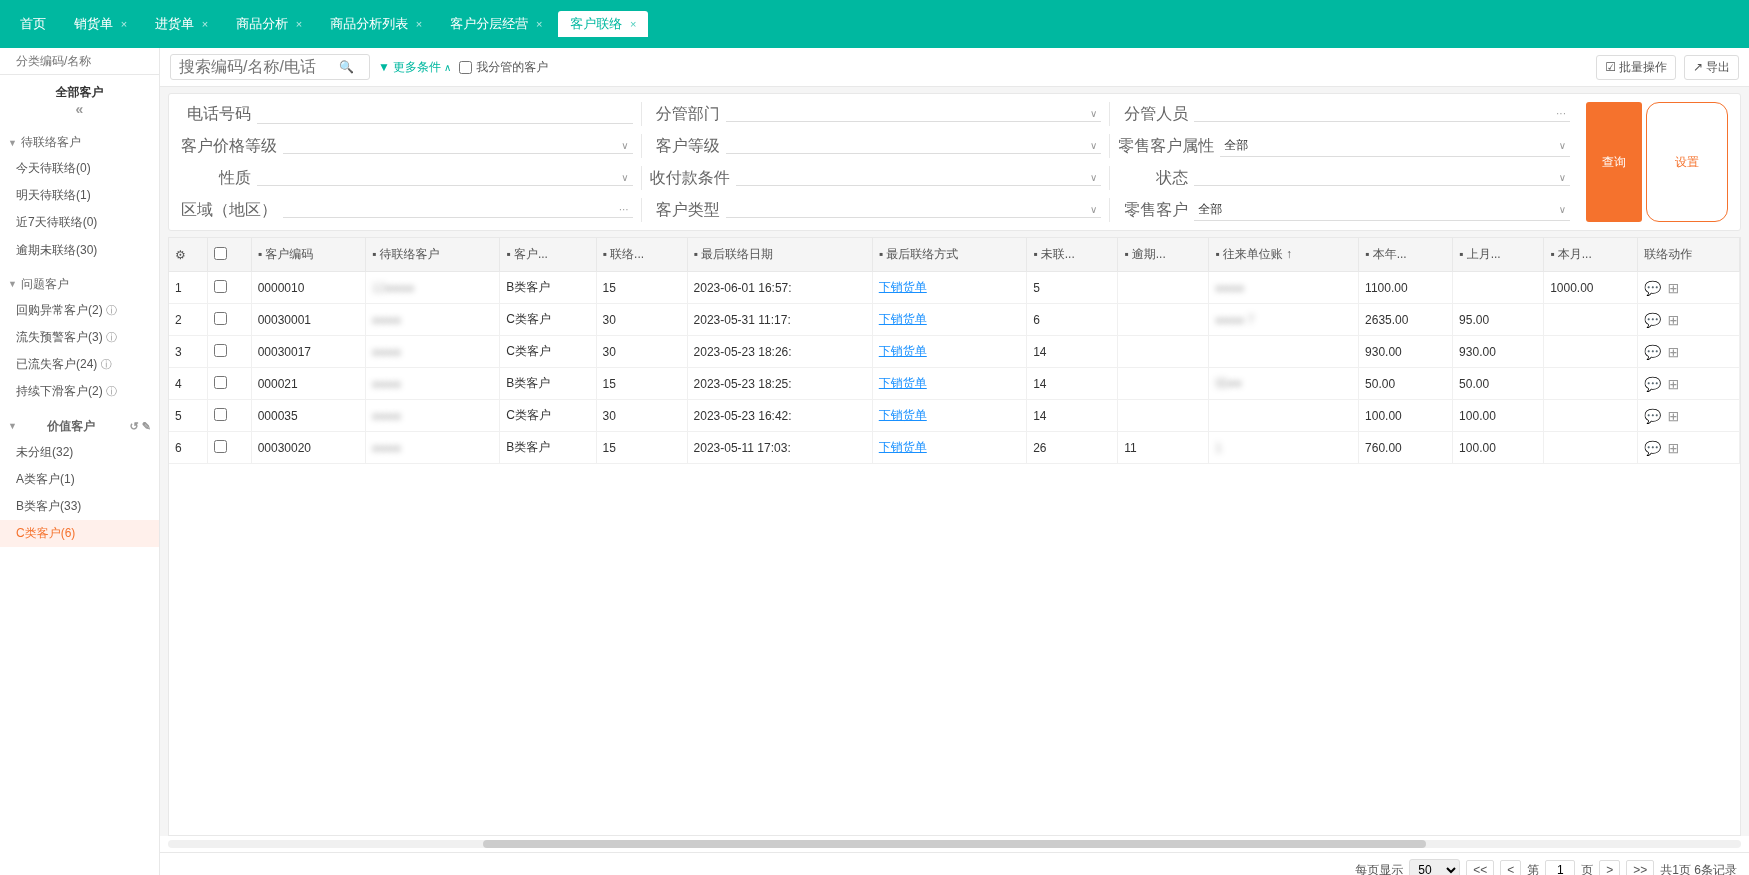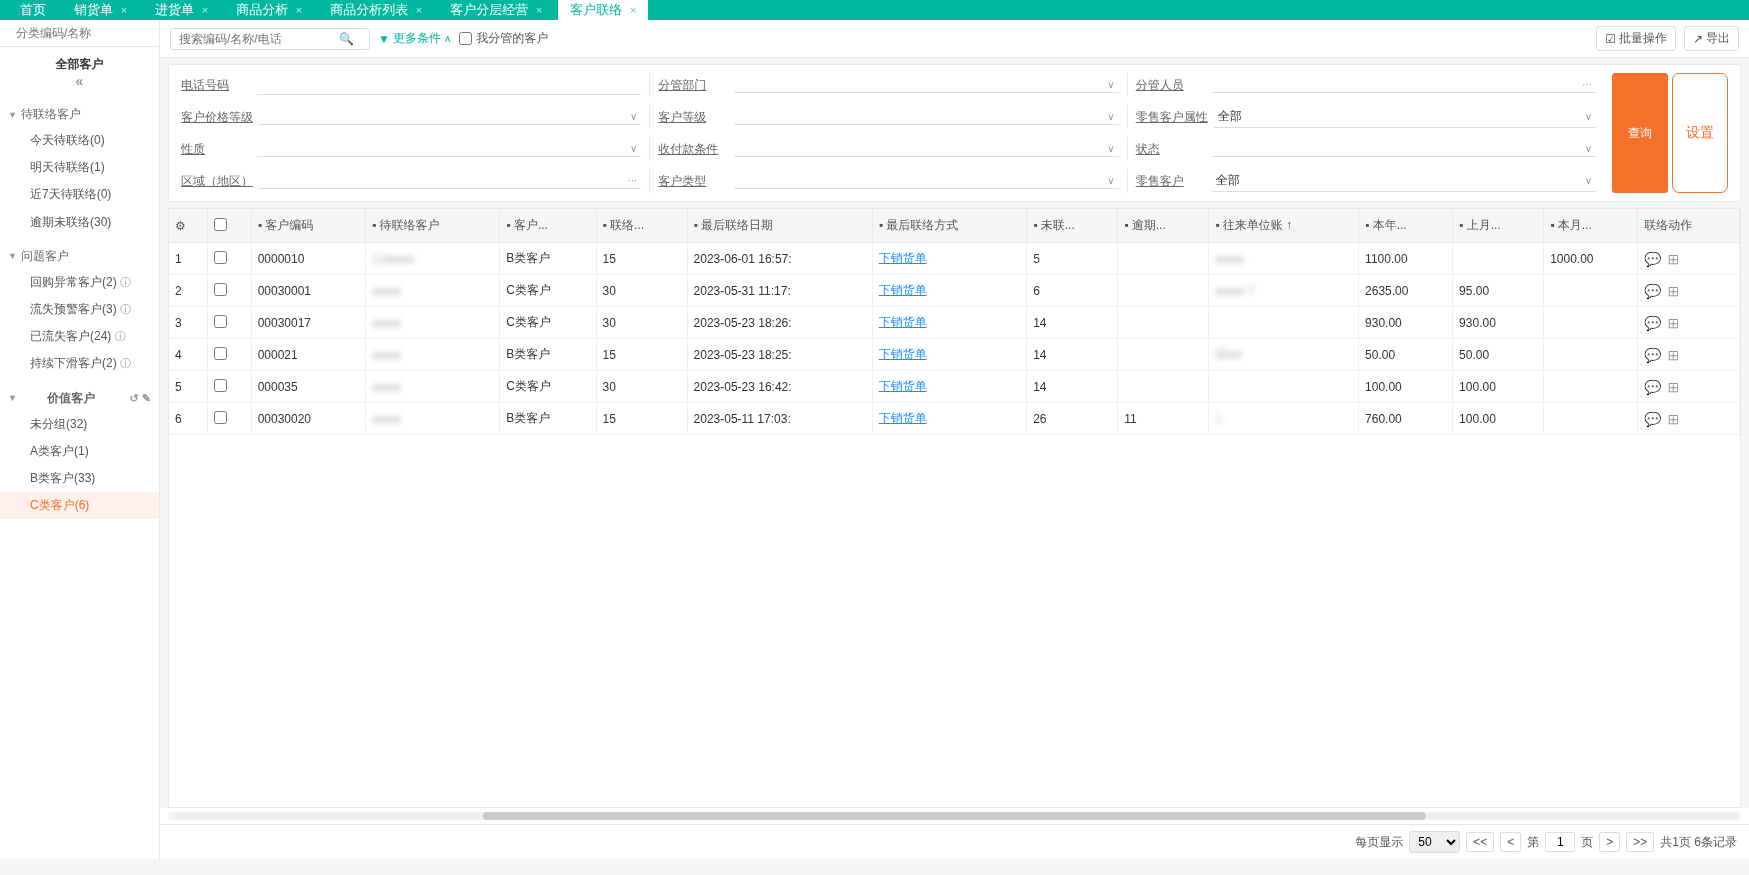--- a/index.html
+++ b/index.html
@@ -1,21 +1,21 @@
 <!DOCTYPE html>
 <html><head>
   <meta charset="utf-8">
   <style>
     * { box-sizing: border-box; margin: 0; padding: 0; }
     body { font-family: 'Microsoft YaHei', Arial, sans-serif; font-size: 12px; background: #f5f5f5; color: #333; }
 
     
     .top-nav {
       background: #00b8a0;
-      height: 20px;
+      height: 48px;
       display: flex;
       align-items: center;
       padding: 0 8px;
       gap: 4px;
     }
     .nav-item {
       color: #fff;
       padding: 4px 12px;
       cursor: pointer;
       font-size: 13px;
@@ -85,21 +85,21 @@
       display: flex;
       align-items: center;
       gap: 4px;
     }
     .sidebar-group-label::before {
       content: '▼';
       font-size: 9px;
       color: #999;
     }
     .sidebar-item {
-      padding: 4px 8px 4px 30px;
+      padding: 4px 8px 4px 16px;
       color: #555;
       cursor: pointer;
       font-size: 12px;
       line-height: 1.6;
     }
     .sidebar-item.active {
       background: #fff0eb;
       color: #f5722d;
       font-weight: normal;
     }
@@ -197,25 +197,24 @@
     }
     .filter-row:last-child { margin-bottom: 0; }
     .filter-field {
       display: flex;
       align-items: center;
       gap: 6px;
       flex: 1;
     }
     .filter-label {
       color: #666;
-      font-size: 12px;
+      font-size: 16px;
       white-space: nowrap;
       min-width: 70px;
-      text-align: left;
-      text-decoration: underline;
+      text-align: right;
     }
     .filter-input {
       flex: 1;
       border: none;
       border-bottom: 1px solid #ddd;
       outline: none;
       font-size: 12px;
       padding: 2px 4px;
       color: #333;
     }
@@ -248,24 +247,24 @@
       border: none;
       padding: 5px 16px;
       border-radius: 3px;
       cursor: pointer;
       font-size: 12px;
     }
     .btn-settings {
       background: #fff;
       color: #f5722d;
       border: 1px solid #f5722d;
-      padding: 5px 13px;
-      border-radius: 7px;
-      cursor: pointer;
-      font-size: 14px;
+      padding: 5px 28px;
+      border-radius: 13px;
+      cursor: pointer;
+      font-size: 12px;
     }
     .filter-actions {
       display: flex;
       gap: 4px;
       margin-left: 8px;
     }
 
     
     .table-container {
       flex: 1;
@@ -416,21 +415,21 @@
       <div class="sidebar-item">A类客户(1)</div>
       <div class="sidebar-item">B类客户(33)</div>
       <div class="sidebar-item active">C类客户(6)</div>
     </div>
   </div>
 
   <div class="content">
 
     <div class="toolbar">
       <div class="search-box">
-        <input type="text" style="font-size: 12px; border: none; outline: none; width: 160px; color: rgb(153, 153, 153);" placeholder="搜索编码/名称/电话">
+        <input type="text" style="font-size: 16px; border: none; outline: none; width: 160px; color: rgb(153, 153, 153);" placeholder="搜索编码/名称/电话">
         <span style="color:#00b8a0;cursor:pointer;">🔍</span>
       </div>
       <div class="more-conditions">
         <span>▼</span>
         <span>更多条件</span>
         <span style="font-size:10px;">∧</span>
       </div>
       <div class="my-customers">
         <input type="checkbox" style="">
         <span>我分管的客户</span>

